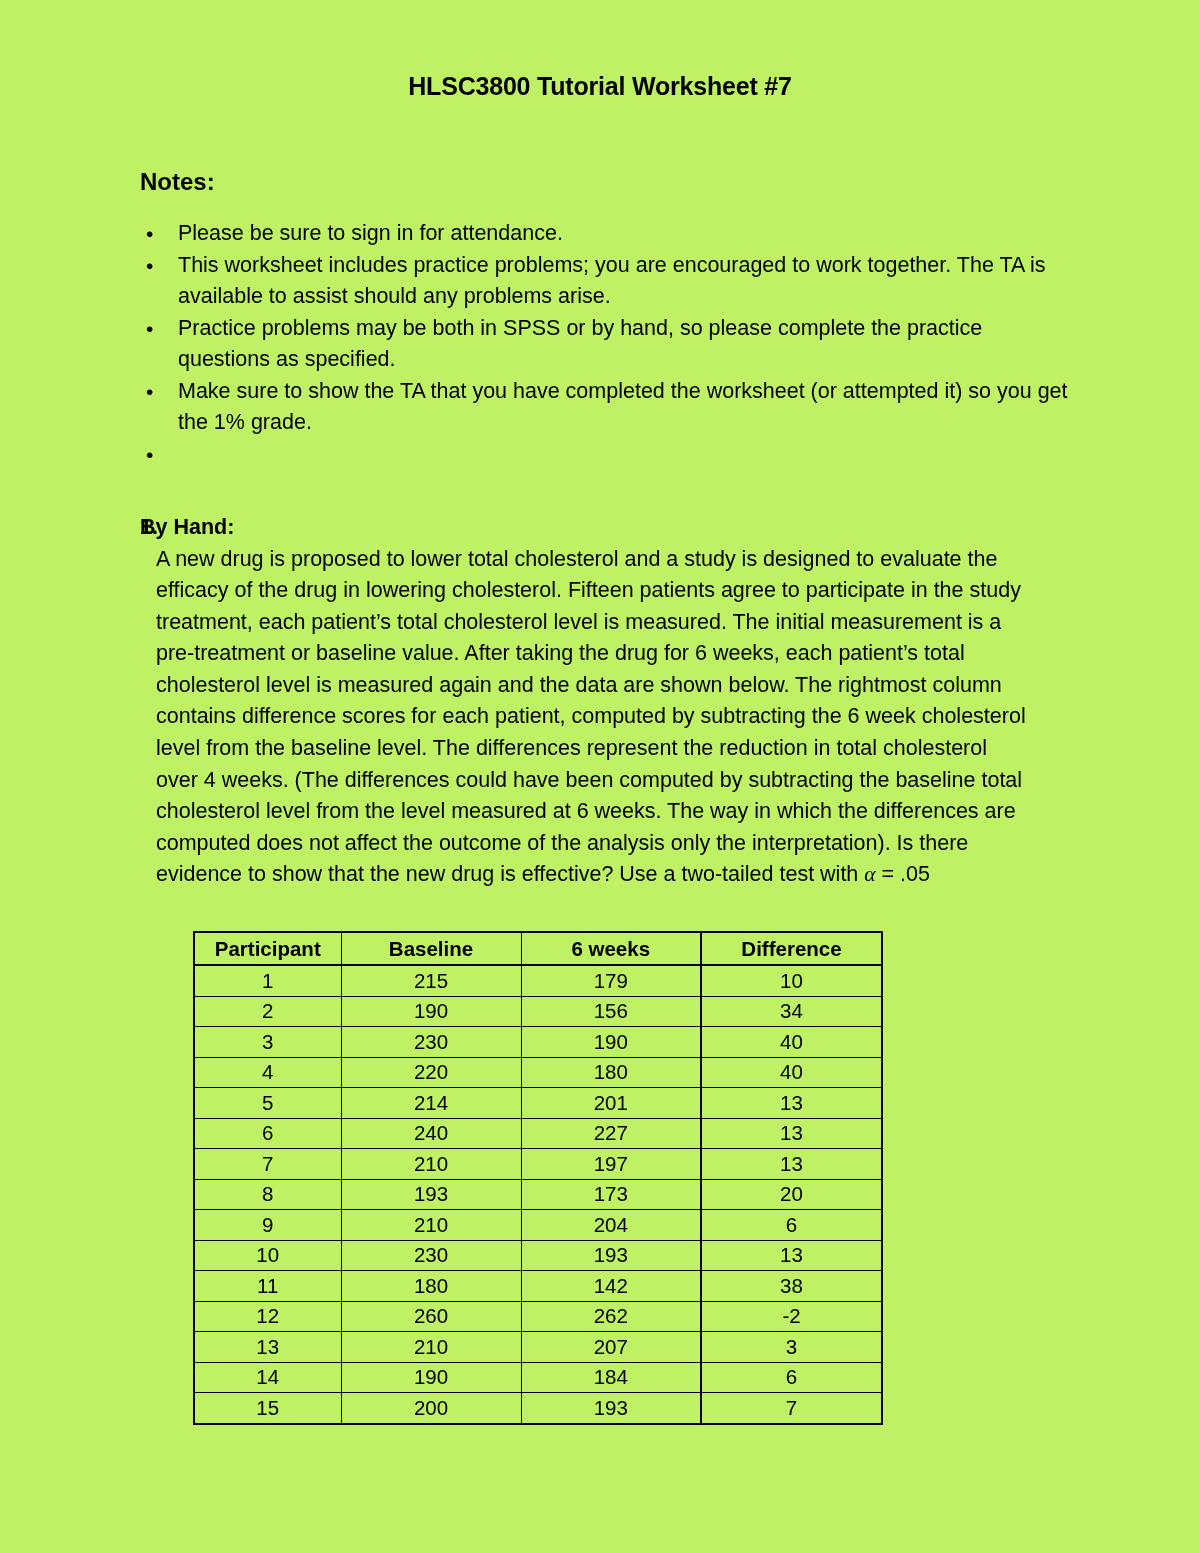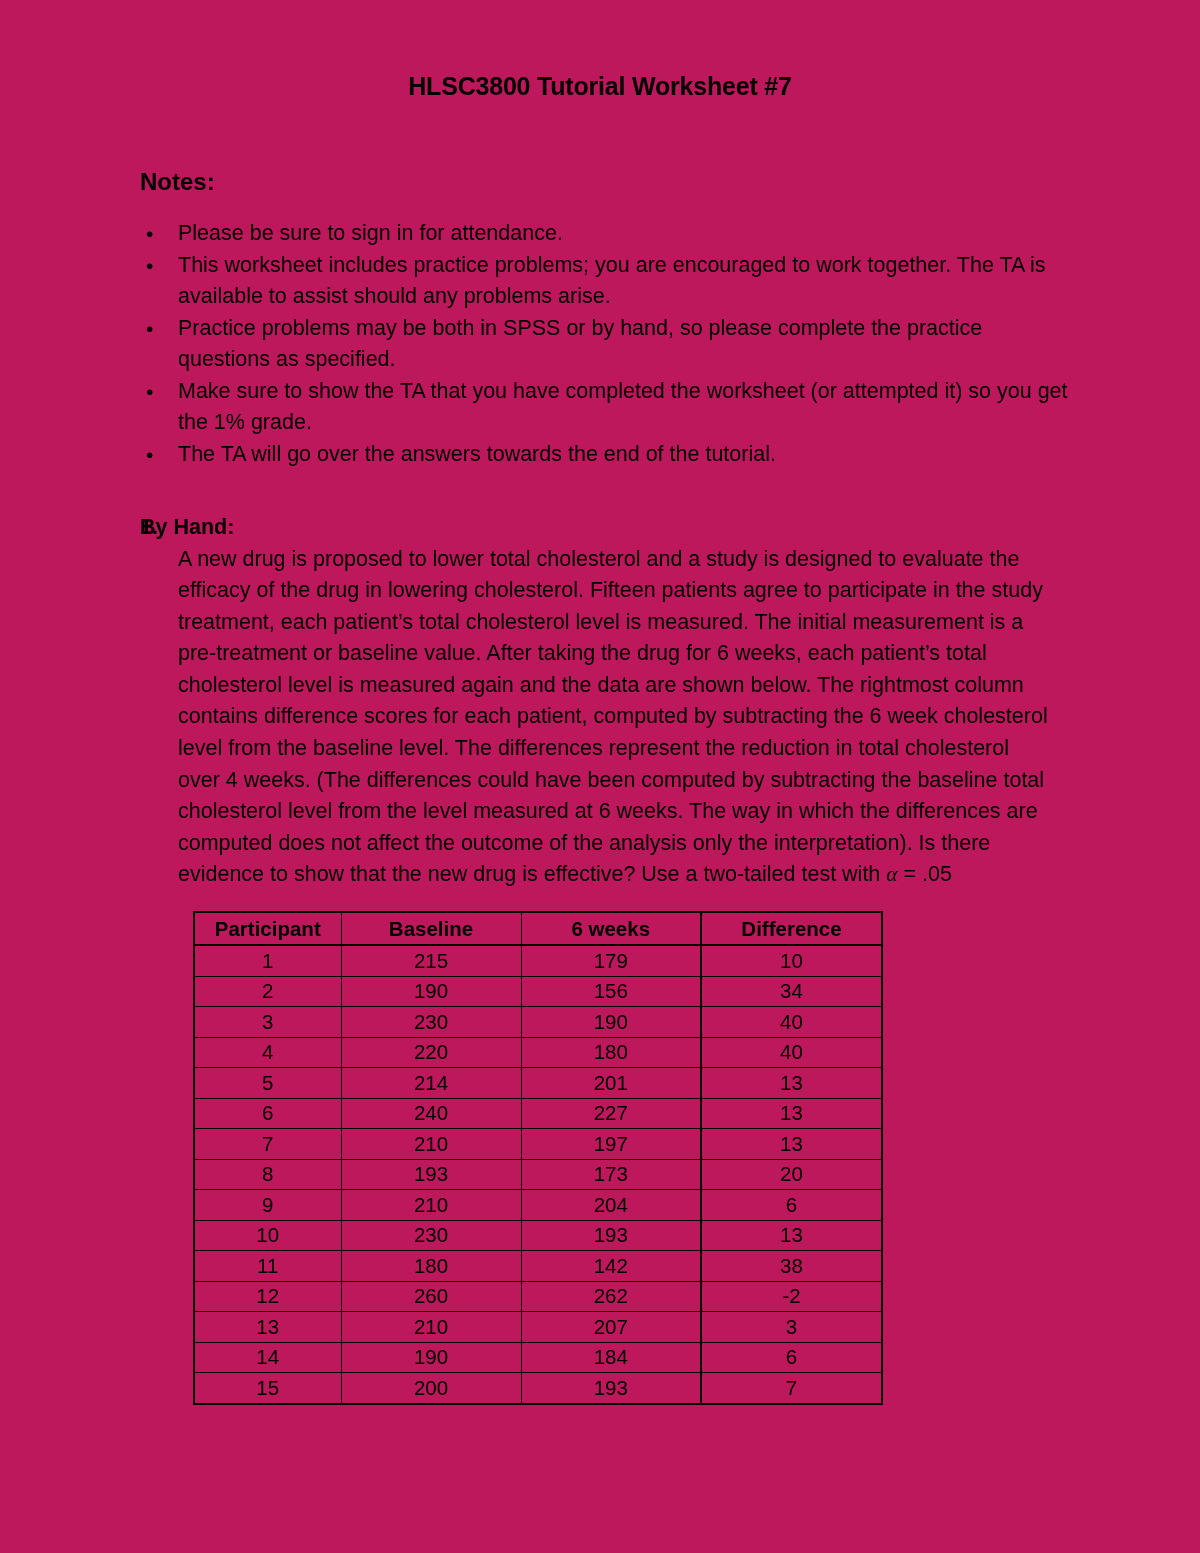--- a/index.html
+++ b/index.html
@@ -4,21 +4,21 @@
 <style>
   html, body {
     margin: 0;
     padding: 0;
     background: #ffffff;
   }
   .page {
     position: relative;
     width: 1200px;
     height: 1553px;
-    background: #be185d;
+    background: #bef264;
     font-family: "Liberation Sans", sans-serif;
     color: #000000;
     overflow: hidden;
   }
 
   
   .doc-title {
     position: absolute;
     top: 72px;
     left: 0;
@@ -77,35 +77,35 @@
     font-size: 21.5px;
     font-weight: bold;
     line-height: 31.5px;
   }
   .num-head {
     font-size: 21.5px;
     font-weight: bold;
     line-height: 31.5px;
   }
   .num-body {
-    margin-left: 38px;
+    margin-left: 16px;
     font-size: 21.5px;
     line-height: 31.6px;
     width: 902px;
   }
   .num-body .ln { display: block; white-space: nowrap; }
   .alpha {
     font-style: italic;
     font-family: "Liberation Serif", serif;
   }
 
   
   .data-table-wrap {
     position: absolute;
-    top: 911px;
+    top: 931px;
     left: 193px;
     width: 796px;
   }
   table.data-table {
     border-collapse: collapse;
     width: 688px;
     table-layout: fixed;
     border: 2.5px solid #000;
   }
   table.data-table th,
@@ -141,21 +141,21 @@
 
   <div class="doc-title">HLSC3800 Tutorial Worksheet #7</div>
 
   <div class="notes-heading">Notes:</div>
 
   <ul class="bullet-list" id="notes-list">
       <li class="bullet-item"><span class="bullet-dot">•</span><span>Please be sure to sign in for attendance.</span></li>
       <li class="bullet-item"><span class="bullet-dot">•</span><span>This worksheet includes practice problems; you are encouraged to work together. The TA is available to assist should any problems arise.</span></li>
       <li class="bullet-item"><span class="bullet-dot">•</span><span>Practice problems may be both in SPSS or by hand, so please complete the practice questions as specified.</span></li>
       <li class="bullet-item"><span class="bullet-dot">•</span><span>Make sure to show the TA that you have completed the worksheet (or attempted it) so you get the 1% grade.</span></li>
-      <li class="bullet-item"><span class="bullet-dot">•</span><span>The TA will go over the answers towards the end of the tutorial.</span></li>
+      <li class="bullet-item"><span class="bullet-dot">•</span></li>
     </ul>
 
   <div class="num-block">
     <span class="num-marker">1.</span>
     <div class="num-head">By Hand:</div>
     <div class="num-body" id="question-body">
         <span class="ln">A new drug is proposed to lower total cholesterol and a study is designed to evaluate the</span>
         <span class="ln">efficacy of the drug in lowering cholesterol. Fifteen patients agree to participate in the study</span>
         <span class="ln">treatment, each patient’s total cholesterol level is measured. The initial measurement is a</span>
         <span class="ln">pre-treatment or baseline value. After taking the drug for 6 weeks, each patient’s total</span>

